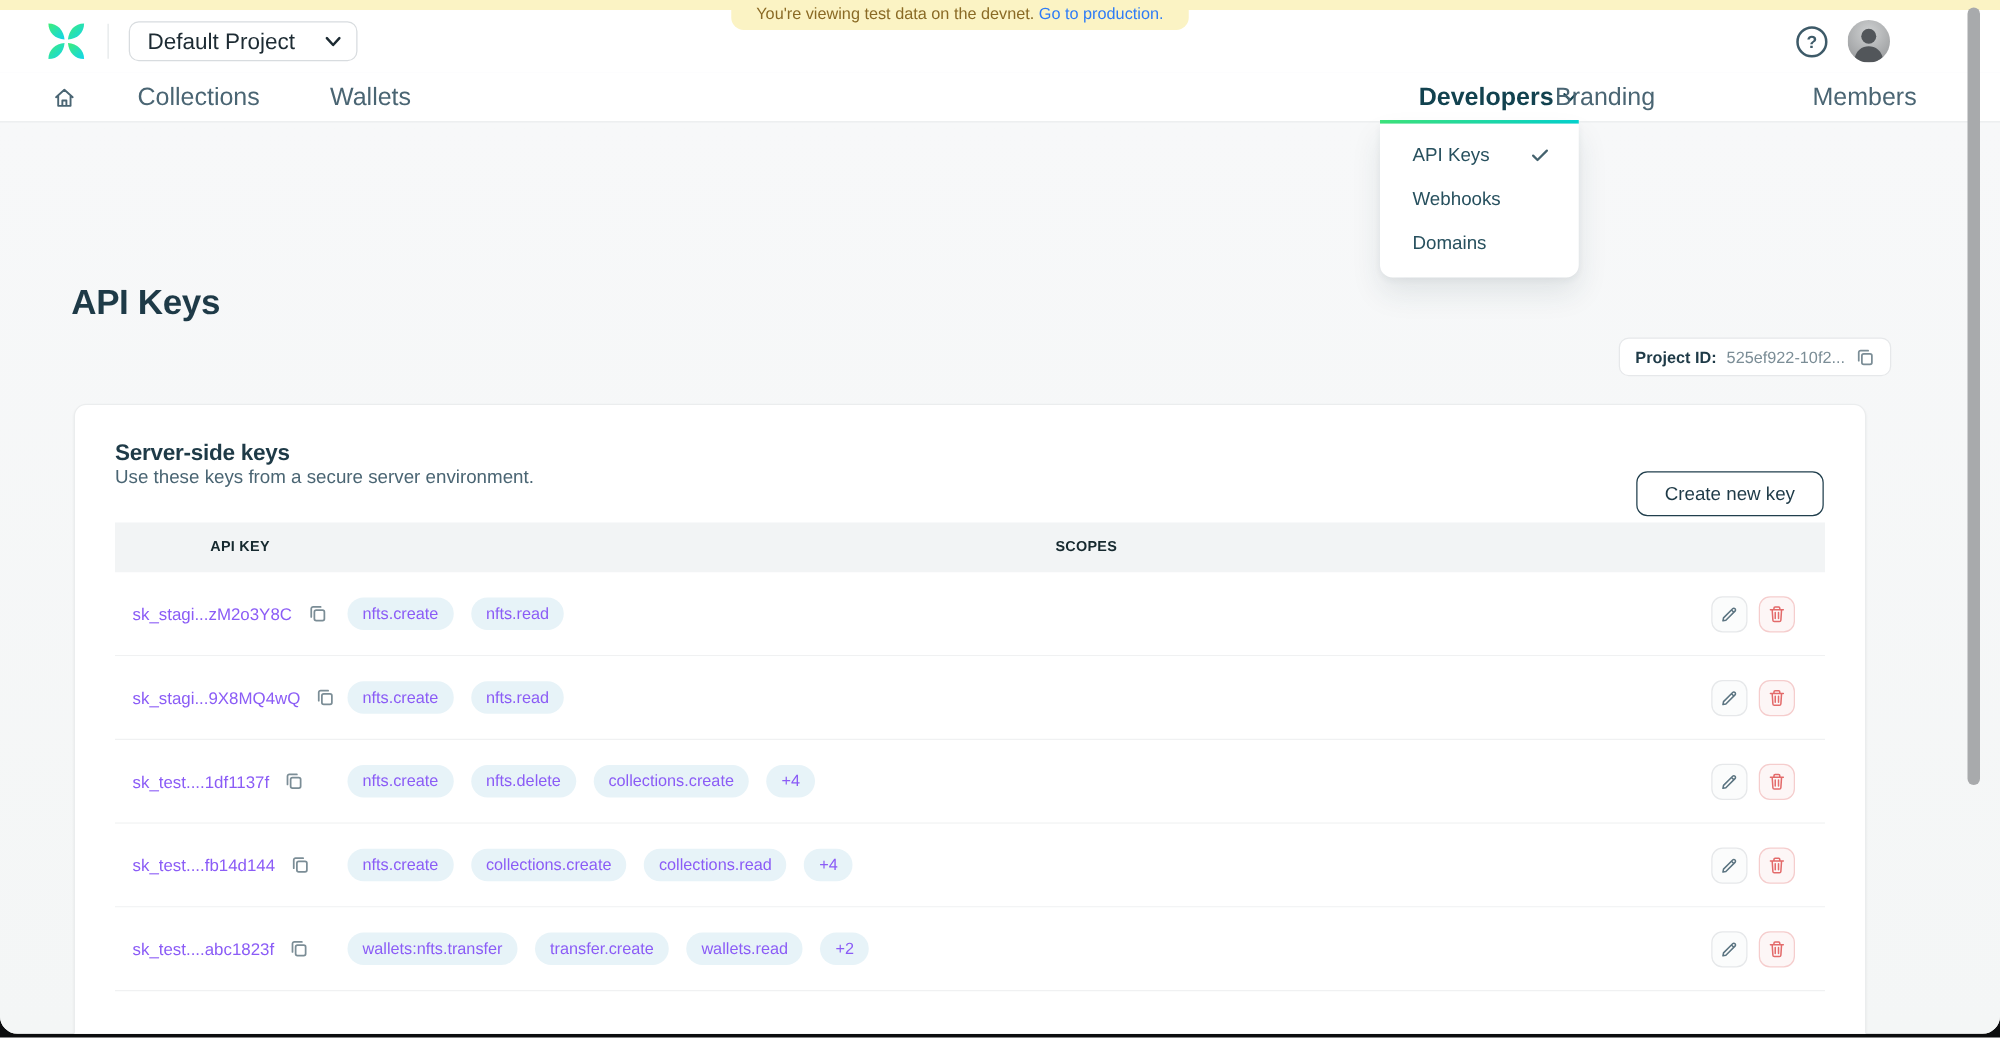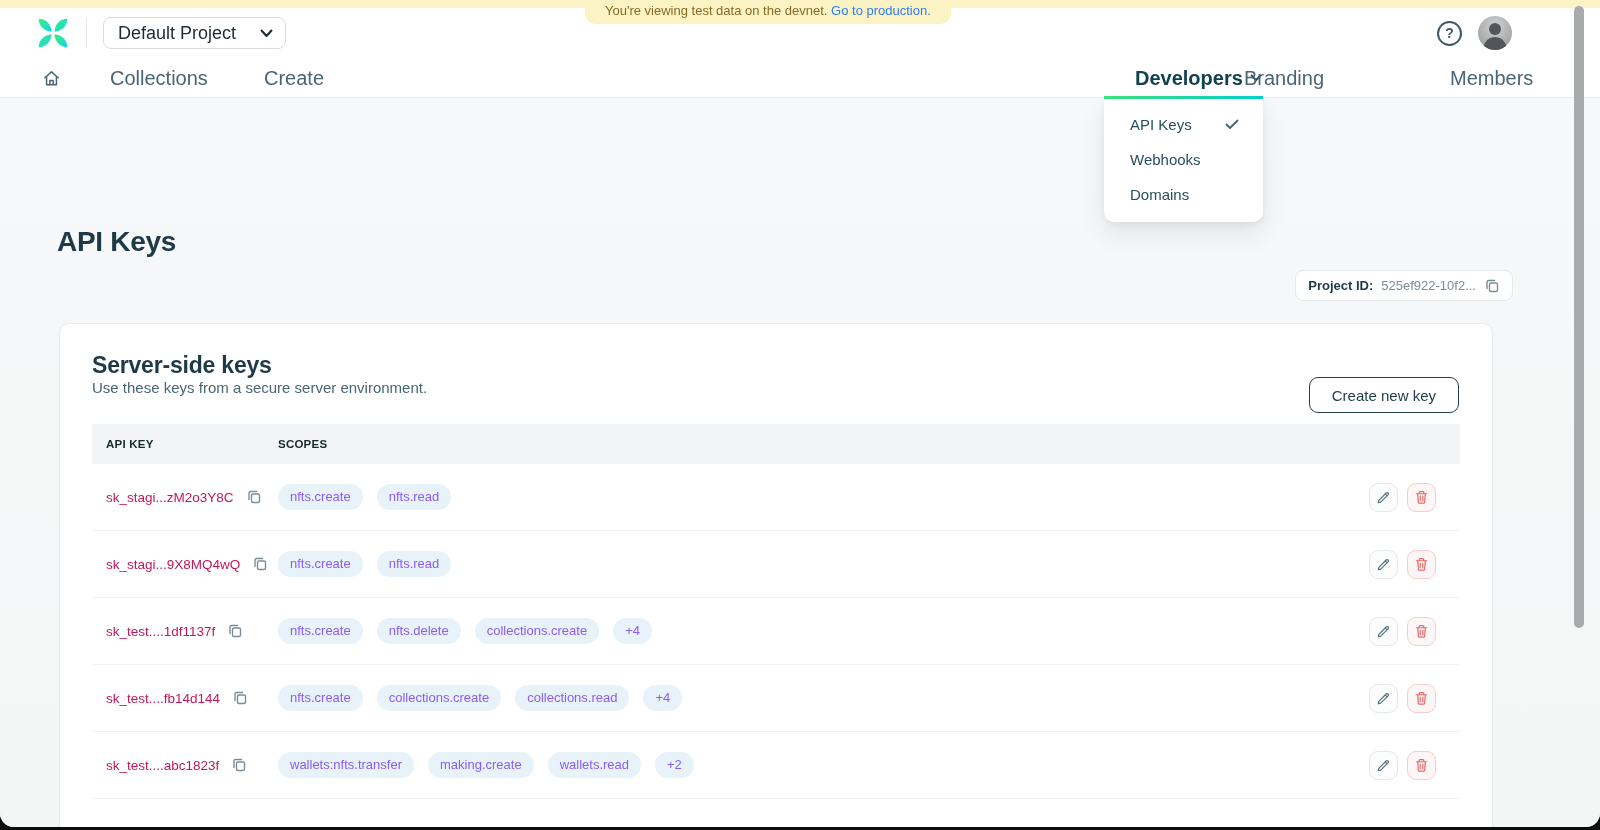--- a/index.html
+++ b/index.html
@@ -84,41 +84,41 @@
     font-size:13px; color:#7b8d96;
   }
   .project-badge b{ color:#1e3a47; }
   
   .card{
     position:absolute; left:59px; width:1434px; background:#fff;
     border:1px solid #ebedee; border-radius:10px;
     box-shadow:0 1px 2px rgba(0,0,0,.03);
   }
   .card-server{ top:225px; height:546px; padding:28px 32px 0; }
-  .card h2{ font-size:23px; font-weight:bold; color:#1e3a47; letter-spacing:-0.2px; }
+  .card h2{ font-size:18px; font-weight:bold; color:#1e3a47; letter-spacing:-0.2px; }
   .card .card-sub{ margin-top:0; font-size:15px; color:#4a6573; }
   .create-btn{
     position:absolute; right:33px; top:53px; height:36px; padding:0 22px;
     background:#fff; border:1.5px solid #213f4d; border-radius:9px;
     font-size:15px; font-weight:normal; color:#1e3a47; cursor:pointer;
     font-family:inherit;
   }
   
-  .table{ margin-top:28px; }
+  .table{ margin-top:28px;text-align:center; }
   .thead{
     display:flex; align-items:center; height:40px; background:#f2f4f5;
     font-size:11.5px; font-weight:bold; color:#16292f; letter-spacing:.02em;
   }
   .col-key{ width:186px; padding-left:14px; flex:0 0 auto; }
   .col-scopes{ flex:1; }
   .trow{
     display:flex; align-items:center; height:67px; border-bottom:1px solid #f0f1f2;
     background:#fff;
   }
-  .key-cell{ display:flex; align-items:center; gap:12px; font-size:13.5px; color:#be185d; }
+  .key-cell{ display:flex; align-items:center; gap:12px; font-size:13.5px; color:#8b5cf6; }
   .copy-btn{ background:none; border:none; cursor:pointer; padding:0; display:flex; align-items:center; }
   .scope-list{ display:flex; align-items:center; gap:14px; flex:1; }
   .pill{
     background:#e7f3f8; color:#8b5cf6; font-size:13px;
     padding:5px 12px 6px; border-radius:999px; white-space:nowrap;
   }
   .row-actions{ display:flex; align-items:center; gap:9px; margin-left:auto; padding-right:24px; }
   .icon-btn{
     width:29px; height:29px; border-radius:9px; display:flex; align-items:center; justify-content:center;
     cursor:pointer; background:#fbfcfc; border:1px solid #e6e8ea;
@@ -189,21 +189,21 @@
       <span>
         <svg width="19" height="19" viewBox="0 0 20 20">
             <path d="M3,9.2 L10,3 L17,9.2 M4.8,8 L4.8,16.5 L15.2,16.5 L15.2,8 M8.3,16.5 L8.3,12 L11.7,12 L11.7,16.5" fill="none" stroke="#4a6573" stroke-width="1.6" stroke-linecap="round" stroke-linejoin="round"></path>
           </svg>
       </span>
     </div>
     <div class="nav-item nav-collections">
       <span>Collections</span>
     </div>
     <div class="nav-item nav-wallets">
-      <span>Create</span>
+      <span>Wallets</span>
     </div>
     <div class="nav-item nav-developers">
       <span>Developers</span>
       <span>
         <svg width="12" height="8" viewBox="0 0 13 9">
             <polyline points="1.5,1.5 6.5,7 11.5,1.5" fill="none" stroke="#12424f" stroke-width="2" stroke-linecap="round" stroke-linejoin="round"></polyline>
           </svg>
       </span>
     </div>
     <div class="nav-item nav-branding">
@@ -378,21 +378,21 @@
       <span>sk_test....abc1823f</span>
       <button class="copy-btn">
         <svg width="16" height="16" viewBox="0 0 16 16">
                     <rect x="5.5" y="5" width="8" height="8.5" rx="1.5" fill="none" stroke="#7b8d96" stroke-width="1.4"></rect>
                     <path d="M3,10.5 L3,4 a1.5,1.5 0 0 1 1.5,-1.5 L10.5,2.5" fill="none" stroke="#7b8d96" stroke-width="1.4" stroke-linecap="round"></path>
                   </svg>
       </button>
     </div>
     <div class="scope-list">
                 <span class="pill">wallets:nfts.transfer</span>
-                <span class="pill">making.create</span>
+                <span class="pill">transfer.create</span>
                 <span class="pill">wallets.read</span>
                 <span class="pill">+2</span>
               </div>
     <div class="row-actions">
       <div class="icon-btn">
         <svg width="15" height="15" viewBox="0 0 16 16">
                     <path d="M2.5,13.5 L3,11 L10.8,3.2 a1.4,1.4 0 0 1 2,0 a1.4,1.4 0 0 1 0,2 L5,13 L2.5,13.5 Z M9.8,4.2 L11.8,6.2" fill="none" stroke="#5b7481" stroke-width="1.3" stroke-linecap="round" stroke-linejoin="round"></path>
                   </svg>
       </div>
       <div class="icon-btn danger">

